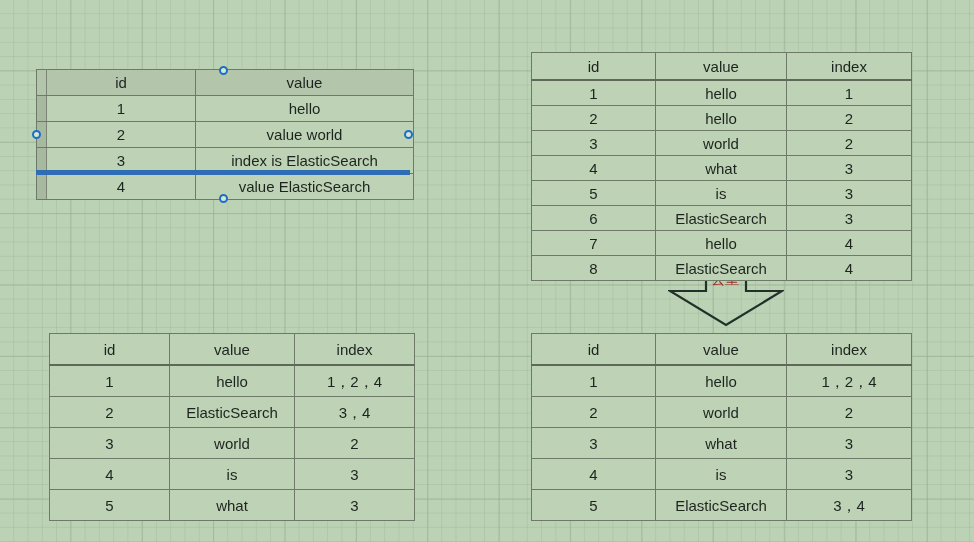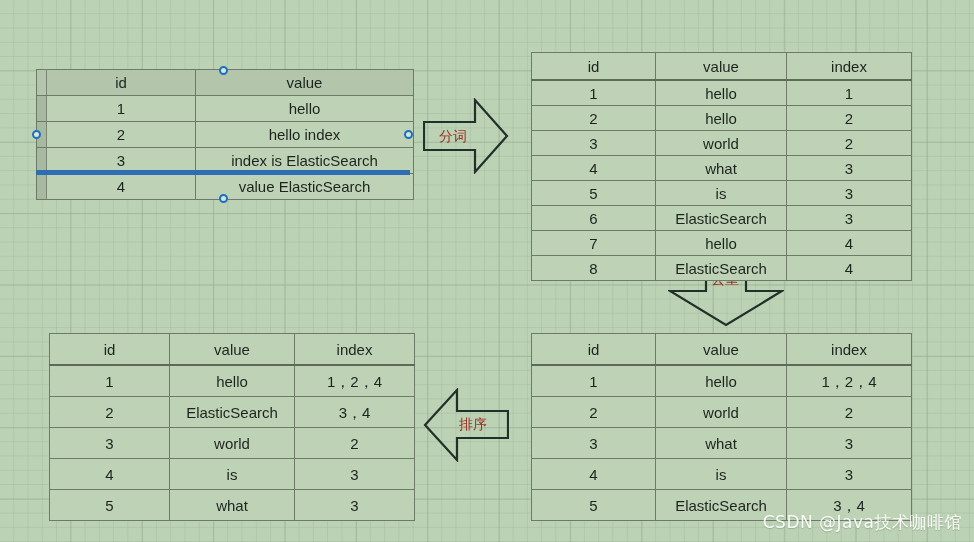--- a/index.html
+++ b/index.html
@@ -172,61 +172,49 @@
         <td class="c-val">value</td>
       </tr>
       <tr>
         <td class="gutter"></td>
         <td>1</td>
         <td>hello</td>
       </tr>
       <tr>
         <td class="gutter"></td>
         <td>2</td>
-        <td>hello index</td>
+        <td>value world</td>
       </tr>
       <tr>
         <td class="gutter"></td>
         <td>3</td>
         <td>index is ElasticSearch</td>
       </tr>
       <tr>
         <td class="gutter"></td>
         <td>4</td>
         <td>value ElasticSearch</td>
       </tr>
     </tbody>
   </table>
 
   <div class="sel-line"></div>
   <div class="handle" style="left:219px; top:66px;"></div>
   <div class="handle" style="left:219px; top:194px;"></div>
   <div class="handle" style="left:32px;  top:130px;"></div>
   <div class="handle" style="left:404px; top:130px;"></div>
 
-  <div class="arrow-wrap" style="left:423px; top:98px;">
-    <svg width="86" height="76" viewBox="0 0 86 76">
-      <path d="M1,24 L52,24 L52,2 L84,38 L52,74 L52,52 L1,52 Z" fill="none" stroke="#22302a" stroke-width="2.2" stroke-linejoin="miter"></path>
-    </svg>
-    <span class="arrow-label" style="left:16px; top:31px;">分词</span>
-  </div>
 
   <div class="arrow-wrap" style="left:668px; top:247px;">
     <svg width="116" height="80" viewBox="0 0 116 80">
       <path d="M38,1 L38,44 L2,44 L58,78 L114,44 L78,44 L78,1" fill="none" stroke="#22302a" stroke-width="2.2" stroke-linejoin="miter"></path>
     </svg>
     <span class="arrow-label" style="left:43px; top:25px;">去重</span>
   </div>
 
-  <div class="arrow-wrap" style="left:423px; top:388px;">
-    <svg width="86" height="74" viewBox="0 0 86 74">
-      <path d="M85,23 L34,23 L34,2 L2,37 L34,72 L34,50 L85,50 Z" fill="none" stroke="#22302a" stroke-width="2.2" stroke-linejoin="miter"></path>
-    </svg>
-    <span class="arrow-label" style="left:36px; top:29px;">排序</span>
-  </div>
 
   <table class="tbl outlined" id="tbl-tok">
     <tbody>
       <tr class="hdr">
         <td class="c-id">id</td>
         <td class="c-val">value</td>
         <td class="c-index">index</td>
       </tr>
       <tr>
         <td>1</td>
@@ -334,15 +322,14 @@
         <td>3</td>
       </tr>
       <tr>
         <td>5</td>
         <td>what</td>
         <td>3</td>
       </tr>
     </tbody>
   </table>
 
-  <div id="watermark">CSDN @Java技术咖啡馆</div>
 
 </div>
 
 </body></html>

